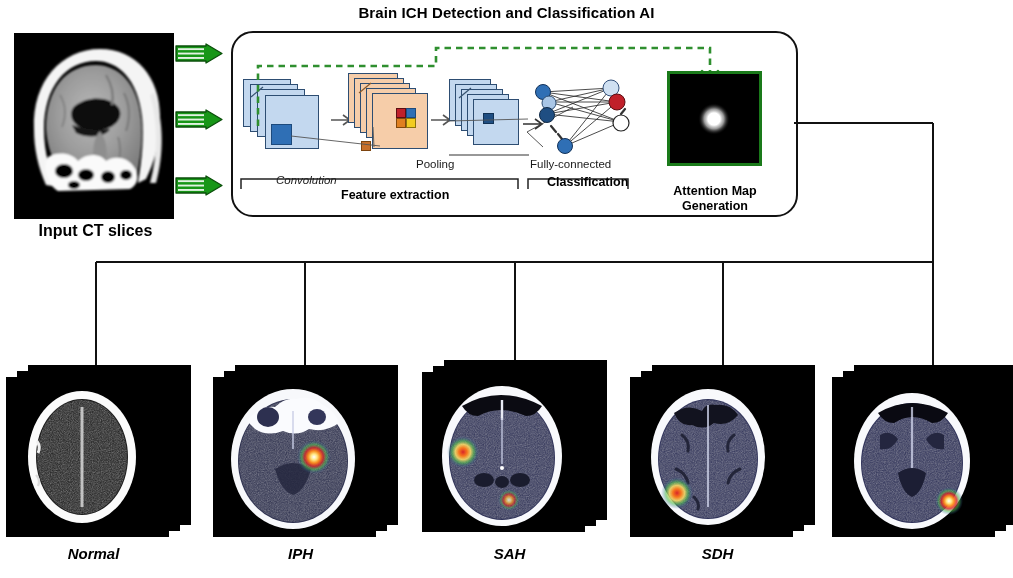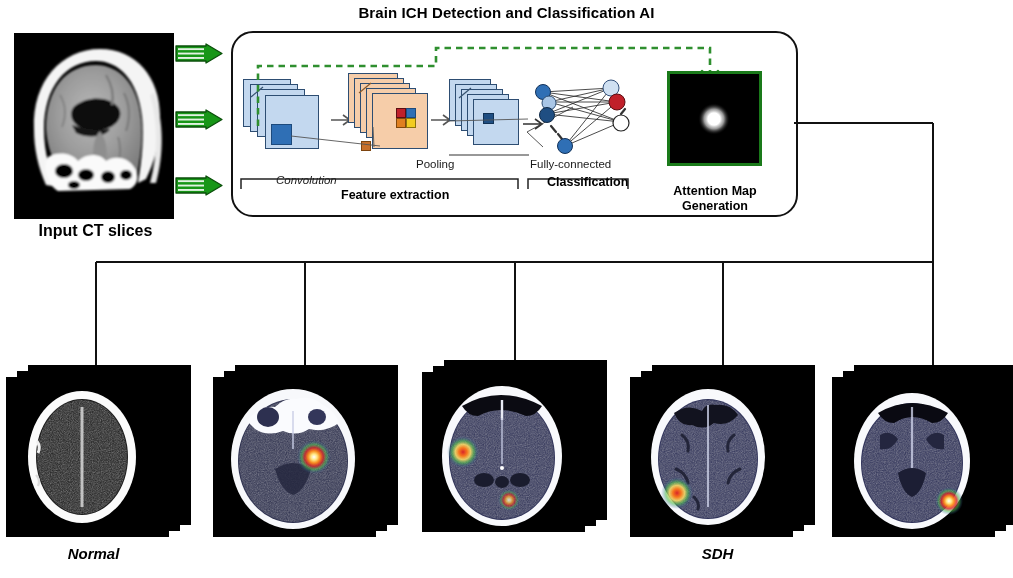--- a/index.html
+++ b/index.html
@@ -330,20 +330,21 @@
         <ellipse cx="104" cy="40" rx="9" ry="8" fill="#33365a"></ellipse>
 
         <path d="M80 34 L80 72" stroke="#c9cde6" stroke-width="2" opacity=".7" fill="none"></path>
 
         <path d="M62 92 q18 -12 36 0 q-6 22 -18 26 q-12 -4 -18 -26 Z" fill="#22243c" opacity=".8"></path>
 
         <circle cx="101" cy="80" r="17" fill="url(#hm)"></circle>
       </svg>
     </div>
   </div>
+  <div class="ctlabel" style="left:213px;">IPH</div>
 
   <div class="ctgroup" style="left:422px;top:360px;">
     <div class="shadow" style="left:22px;top:0px;width:163px;height:160px;"></div>
     <div class="shadow" style="left:11px;top:6px;width:163px;height:160px;"></div>
     <div class="main">
       <svg width="163" height="160" viewBox="0 0 163 160">
         <rect width="163" height="160" fill="#000"></rect>
         <ellipse cx="80" cy="84" rx="60" ry="70" fill="#f8f9fc"></ellipse>
         <ellipse cx="80" cy="86" rx="53" ry="62" fill="#32355a"></ellipse>
         <g opacity=".5">
@@ -358,20 +359,21 @@
         <ellipse cx="62" cy="108" rx="10" ry="7" fill="#1a1c2e"></ellipse>
         <ellipse cx="80" cy="110" rx="7" ry="6" fill="#1a1c2e"></ellipse>
         <ellipse cx="98" cy="108" rx="10" ry="7" fill="#1a1c2e"></ellipse>
         <circle cx="80" cy="96" r="2" fill="#ffffff"></circle>
 
         <circle cx="41" cy="80" r="16" fill="url(#hm2)"></circle>
         <circle cx="87" cy="128" r="11" fill="url(#hm)" opacity=".75"></circle>
       </svg>
     </div>
   </div>
+  <div class="ctlabel" style="left:422px;">SAH</div>
 
   <div class="ctgroup" style="left:630px;top:365px;">
     <div class="shadow" style="left:22px;top:0px;width:163px;height:160px;"></div>
     <div class="shadow" style="left:11px;top:6px;width:163px;height:160px;"></div>
     <div class="main">
       <svg width="163" height="160" viewBox="0 0 163 160">
         <rect width="163" height="160" fill="#000"></rect>
         <ellipse cx="78" cy="80" rx="57" ry="68" fill="#f8f9fc"></ellipse>
         <ellipse cx="78" cy="82" rx="50" ry="60" fill="#33365c"></ellipse>
         <g opacity=".5">

